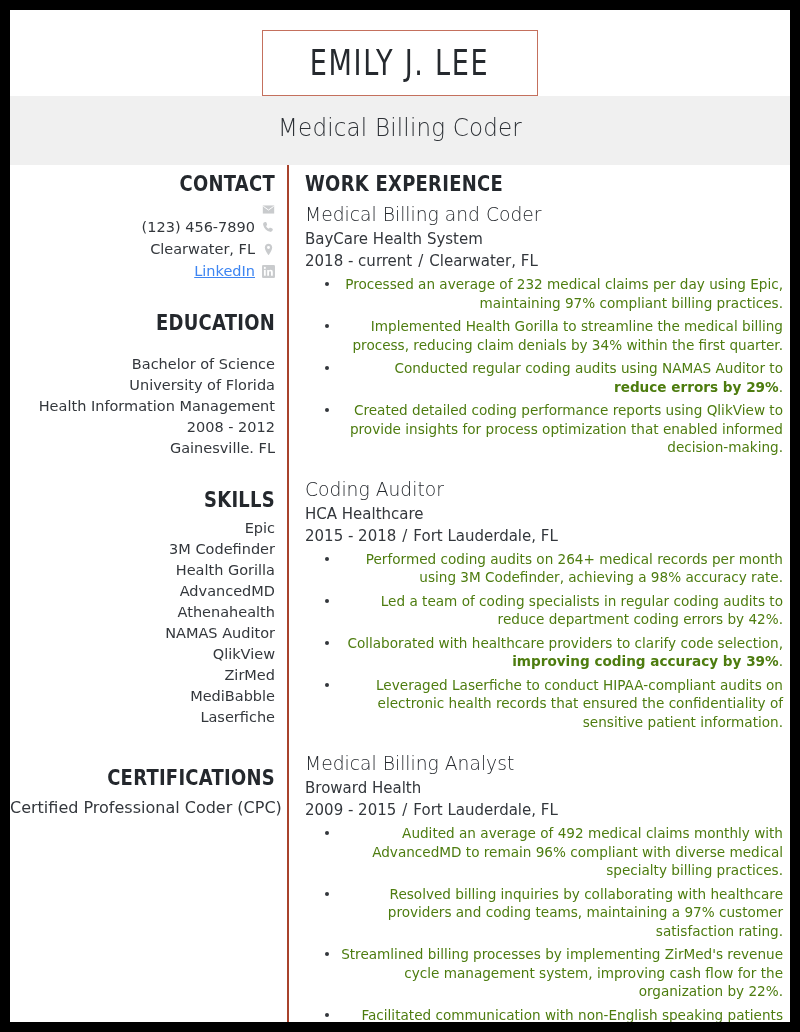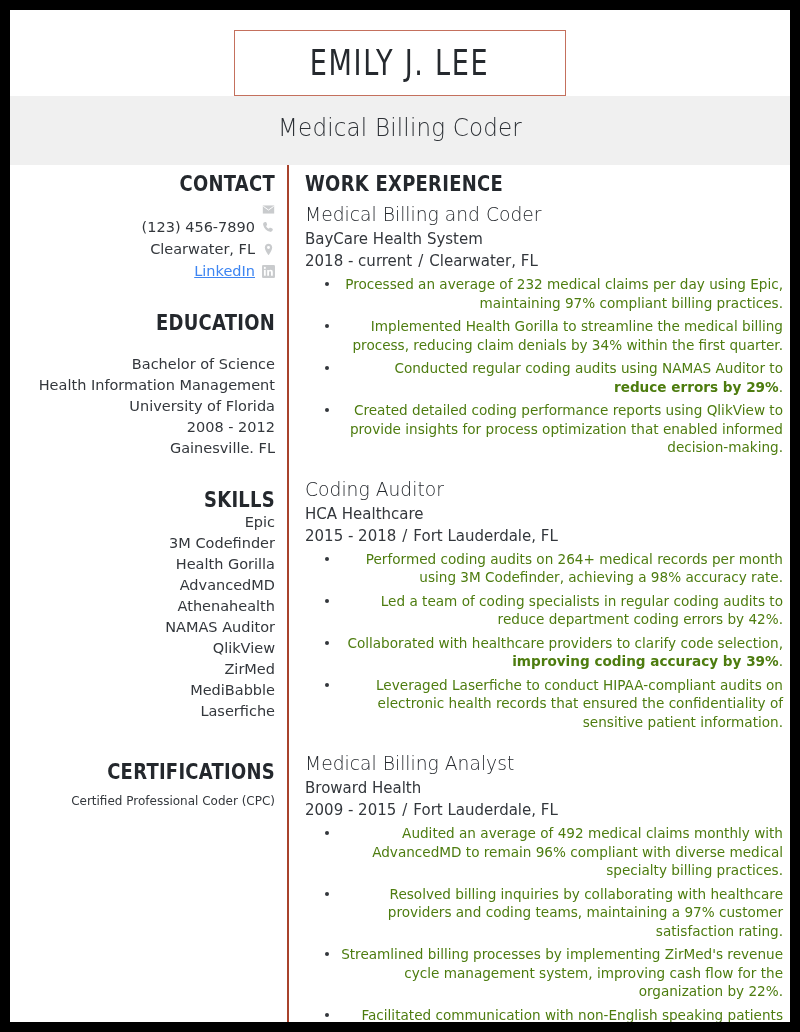--- a/index.html
+++ b/index.html
@@ -34,21 +34,21 @@
     top: 86px;
     width: 100%;
     height: 69px;
     background: #f0f0f0;
   }
   .name-box {
     position: absolute;
     left: 50%;
     transform: translateX(-50%);
     top: 20px;
-    width: 332px;
+    width: 276px;
     height: 66px;
     box-sizing: border-box;
     border: 1.5px solid #c4705d;
     background: #ffffff;
     display: flex;
     align-items: center;
     justify-content: center;
   }
   .name {
     font-family: "DejaVu Sans Condensed", "Liberation Sans Narrow", "Liberation Sans", sans-serif;
@@ -144,23 +144,23 @@
   .ico {
     width: 13px;
     height: 13px;
     flex: 0 0 13px;
     fill: #c9cbcd;
     display: block;
   }
 
   .edu-list  { margin-top: 19px; }
   .edu-list .left-line { white-space: normal; }
-  .skills-list { }
+  .skills-list { margin-top: 6px; }
   .cert-list   { margin-top: 7px; }
-  .cert-list .left-line { font-size: 12px; }
+  .cert-list .left-line { font-size: 16px; }
 
   
   .job { margin-top: 6px; }
   .job + .job { margin-top: 20px; }
   .job-title {
     font-size: 19.5px;
     font-weight: 300;
     color: #25292e;
     line-height: 26px;
     transform: scaleX(0.96);
@@ -261,22 +261,22 @@
                 <circle cx="3.5" cy="3.6" r="1.3" fill="#ffffff"></circle>
                 <path d="M6.4 6h2.1v1c.4-.7 1.2-1.2 2.2-1.2 1.7 0 2.6 1 2.6 3v4.4h-2.2V9.2c0-1-.35-1.6-1.2-1.6-.8 0-1.3.55-1.3 1.6v4h-2.2z" fill="#ffffff"></path>
               </svg>
           </span>
         </div>
       </div>
 
       <div class="sec-head education">EDUCATION</div>
       <div class="edu-list">
         <div class="left-line">Bachelor of Science</div>
+        <div class="left-line">University of Florida</div>
         <div class="left-line">Health Information Management</div>
-        <div class="left-line">University of Florida</div>
         <div class="left-line">2008 - 2012</div>
         <div class="left-line">Gainesville. FL</div>
       </div>
 
       <div class="sec-head skills">SKILLS</div>
       <div class="skills-list">
         <div class="left-line">Epic</div>
         <div class="left-line">3M Codefinder</div>
         <div class="left-line">Health Gorilla</div>
         <div class="left-line">AdvancedMD</div>

